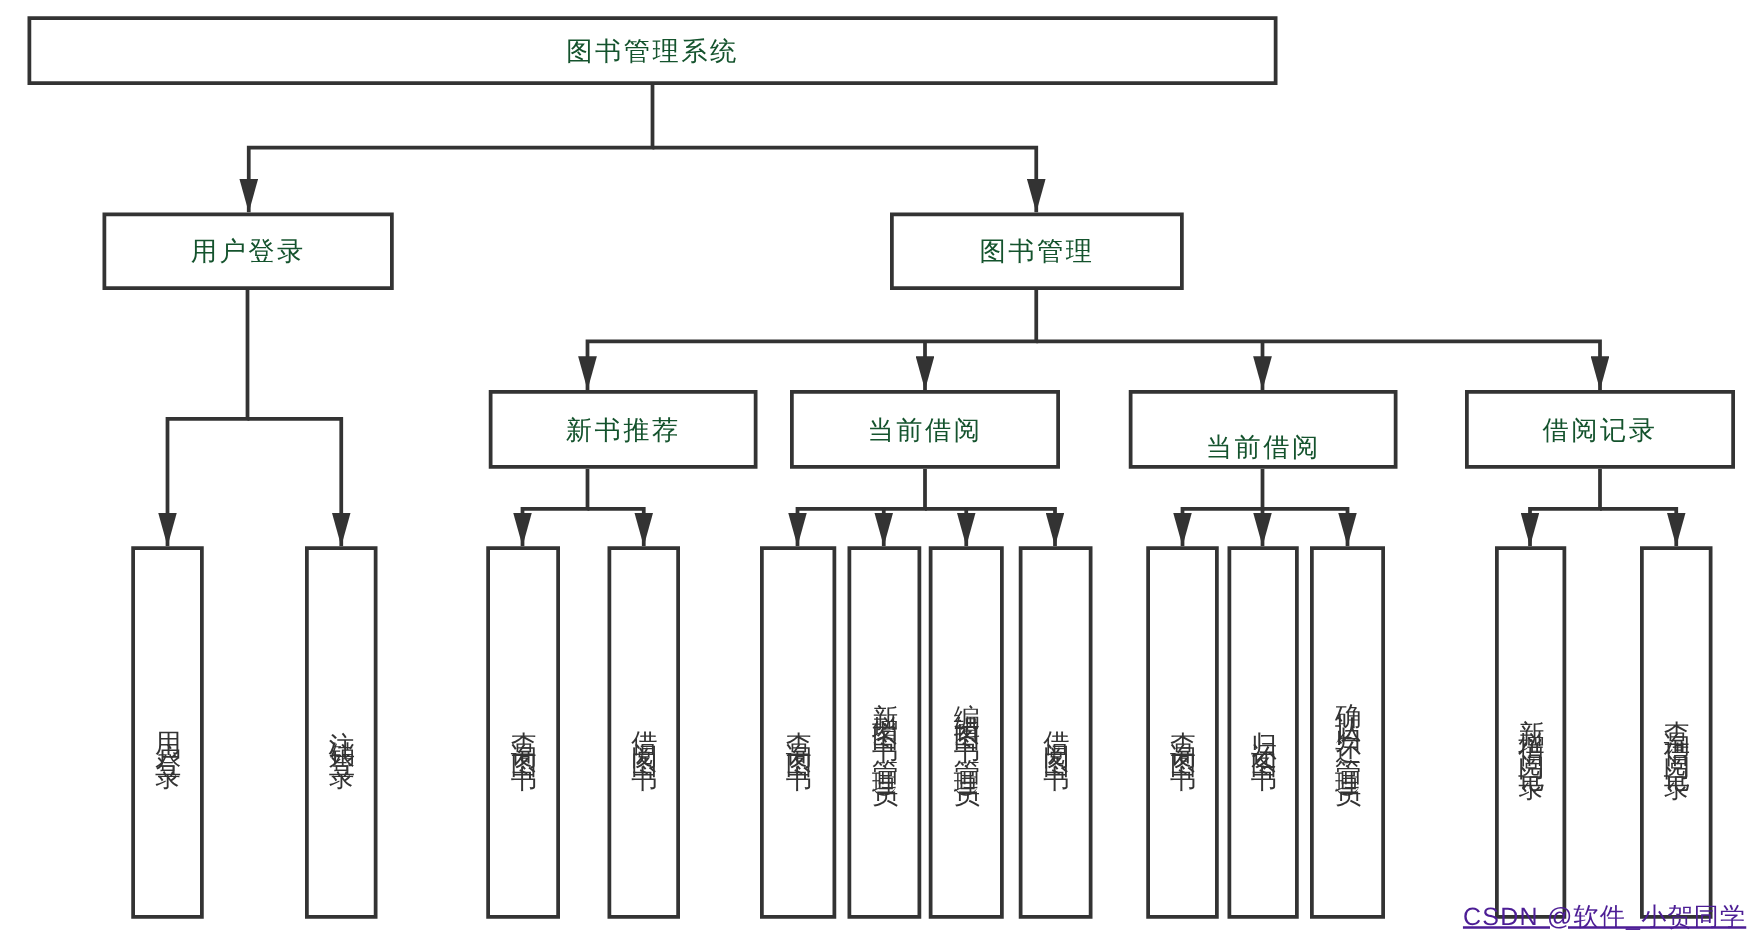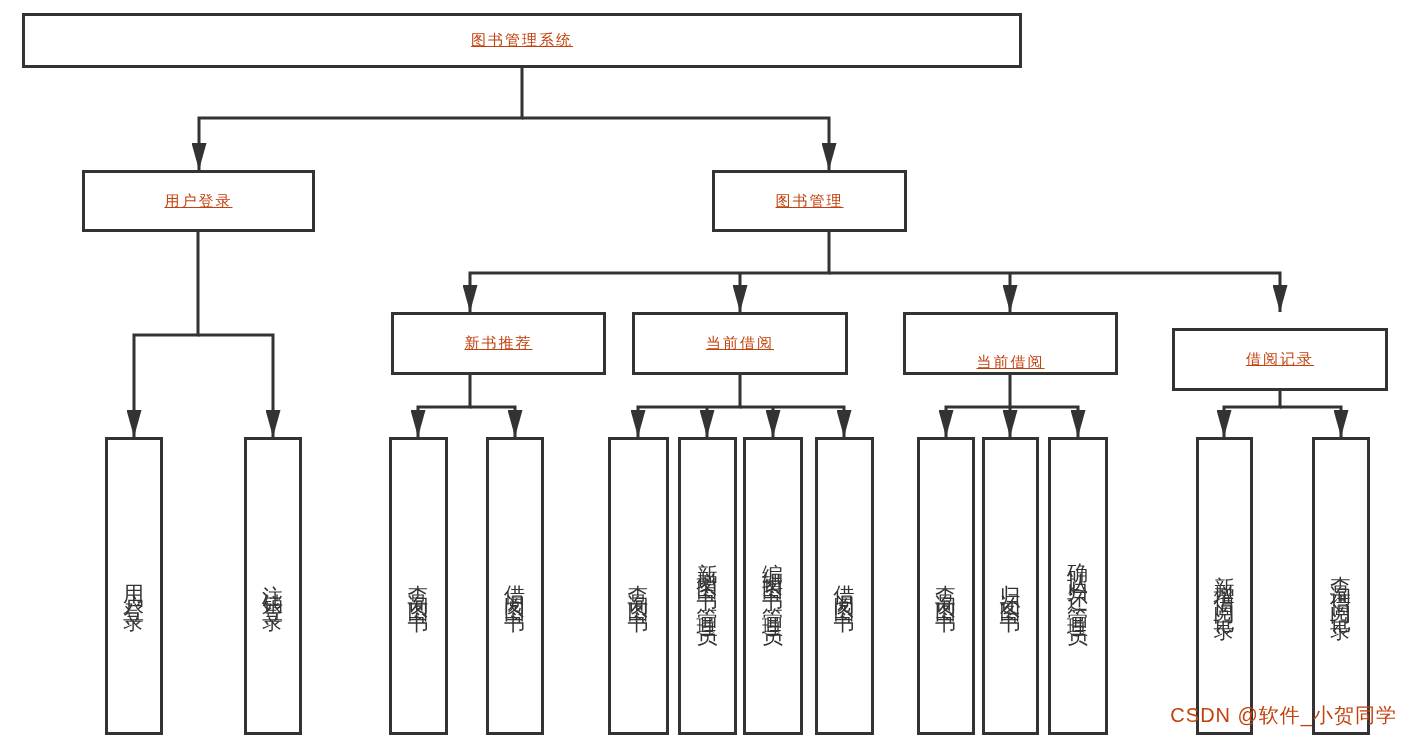--- a/index.html
+++ b/index.html
@@ -22,25 +22,24 @@
     top: 0;
   }
   .node {
     position: absolute;
     box-sizing: border-box;
     background: #ffffff;
     border: 3px solid #333333;
     display: flex;
     align-items: center;
     justify-content: center;
-    font-size: 15px;
+    font-size: 21px;
     letter-spacing: 2px;
-    color: #c2410c;
+    color: #14532d;
     text-align: center;
-    text-decoration: underline;
   }
   .vnode {
     position: absolute;
     box-sizing: border-box;
     background: #ffffff;
     border: 3px solid #333333;
     display: flex;
     align-items: center;
     justify-content: center;
     font-size: 21px;
@@ -48,25 +47,26 @@
     overflow: hidden;
   }
   .vnode .vtext {
     writing-mode: vertical-lr;
     letter-spacing: 9px;
     line-height: 1;
   }
   .watermark {
     position: absolute;
     right: 8px;
-    bottom: 18px;
+    bottom: 0;
     font-size: 20px;
     letter-spacing: 1px;
-    color: #c2410c;
+    color: #4c1d95;
     white-space: nowrap;
+    text-decoration: underline;
   }
 </style>
 </head>
 <body>
 
 <div class="canvas">
 
   <svg class="connectors" width="1405" height="747" viewBox="0 0 1405 747">
     <defs>
       <marker id="arrow" viewBox="0 0 9 5" refX="9" refY="2.5" markerWidth="9" markerHeight="5" orient="auto">
@@ -103,34 +103,34 @@
     </g>
   </svg>
 
   <div class="node" style="left:22px; top:13px; width:1000px; height:55px;">
     <span>图书管理系统</span>
   </div>
 
   <div class="node" style="left:82px; top:170px; width:233px; height:62px;">
     <span>用户登录</span>
   </div>
-  <div class="node" style="left:712px; top:170px; width:195px; height:62px;">
+  <div class="node" style="left:712px; top:170px; width:235px; height:62px;">
     <span>图书管理</span>
   </div>
 
   <div class="node" style="left:363px; top:312px; width:215px; height:63px;margin-left:28px;">
     <span>新书推荐</span>
   </div>
   <div class="node" style="left:632px; top:312px; width:216px; height:63px;">
     <span>当前借阅</span>
   </div>
   <div class="node" style="left:903px; top:312px; width:215px; height:63px;align-items:flex-end;">
     <span>当前借阅</span>
   </div>
-  <div class="node" style="left:1172px; top:312px; width:216px; height:63px;margin-top:16px;">
+  <div class="node" style="left:1172px; top:312px; width:216px; height:63px;">
     <span>借阅记录</span>
   </div>
 
   <div class="vnode" style="left:105px; top:437px; width:58px; height:298px;">
     <span class="vtext">用户登录</span>
   </div>
   <div class="vnode" style="left:244px; top:437px; width:58px; height:298px;">
     <span class="vtext">注销登录</span>
   </div>
 

